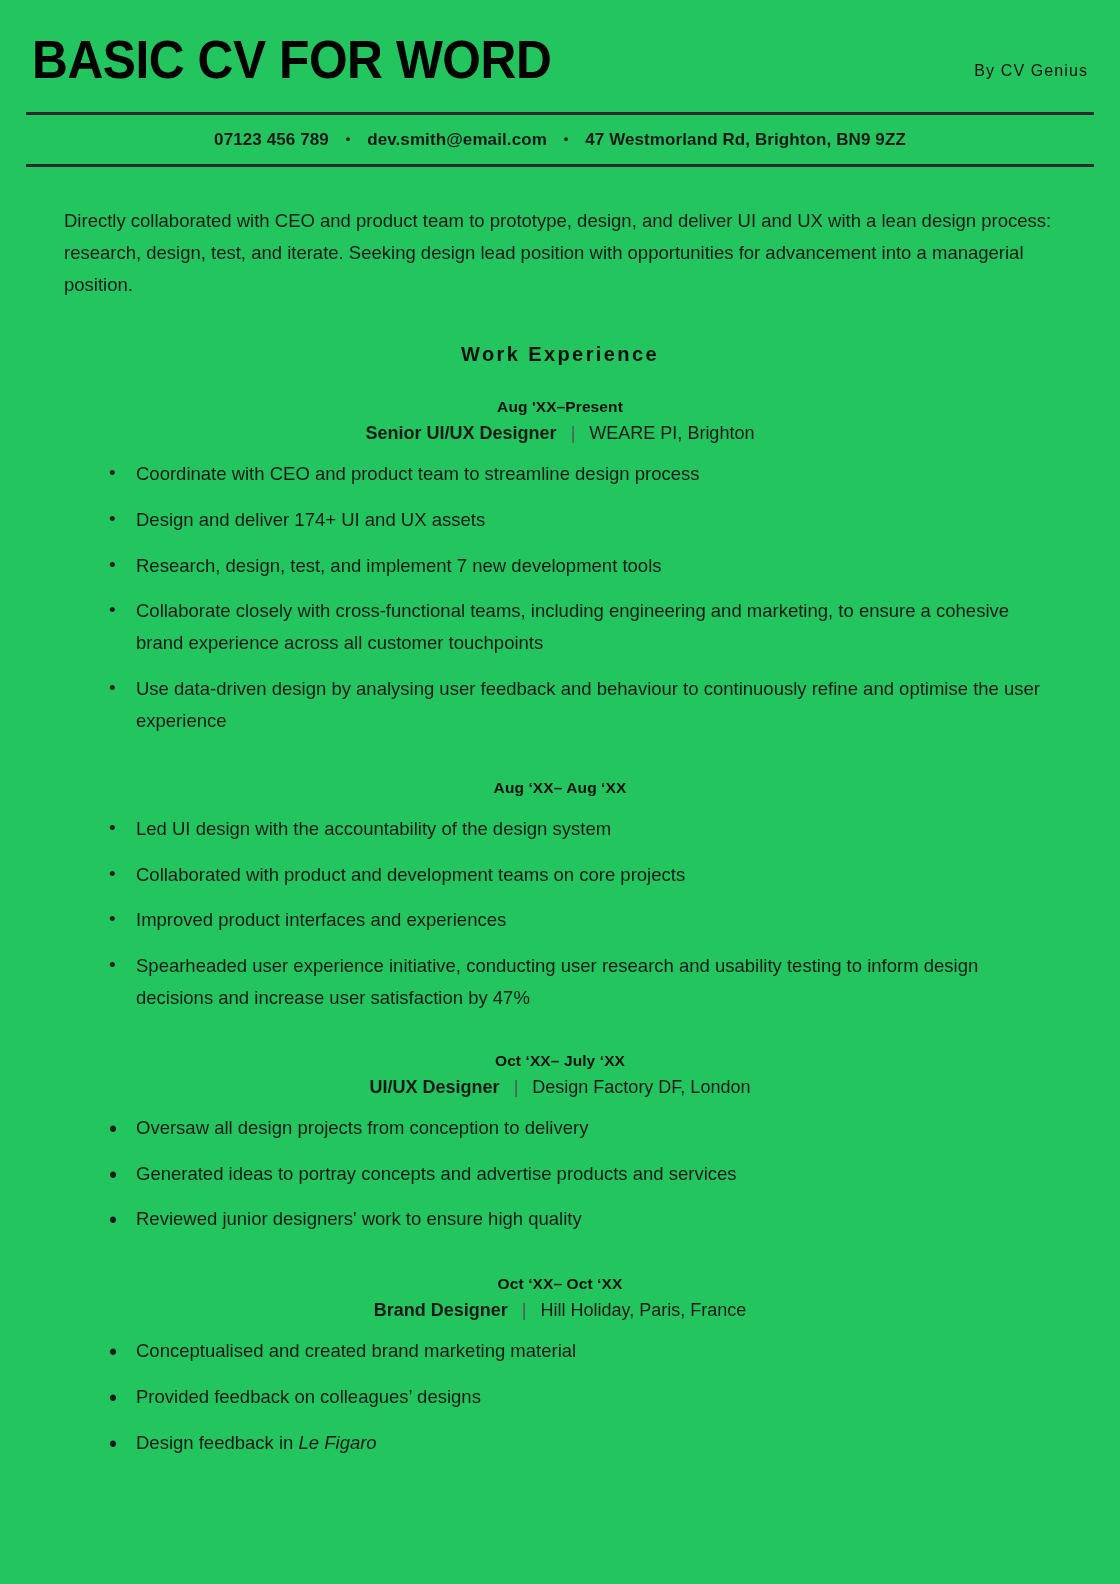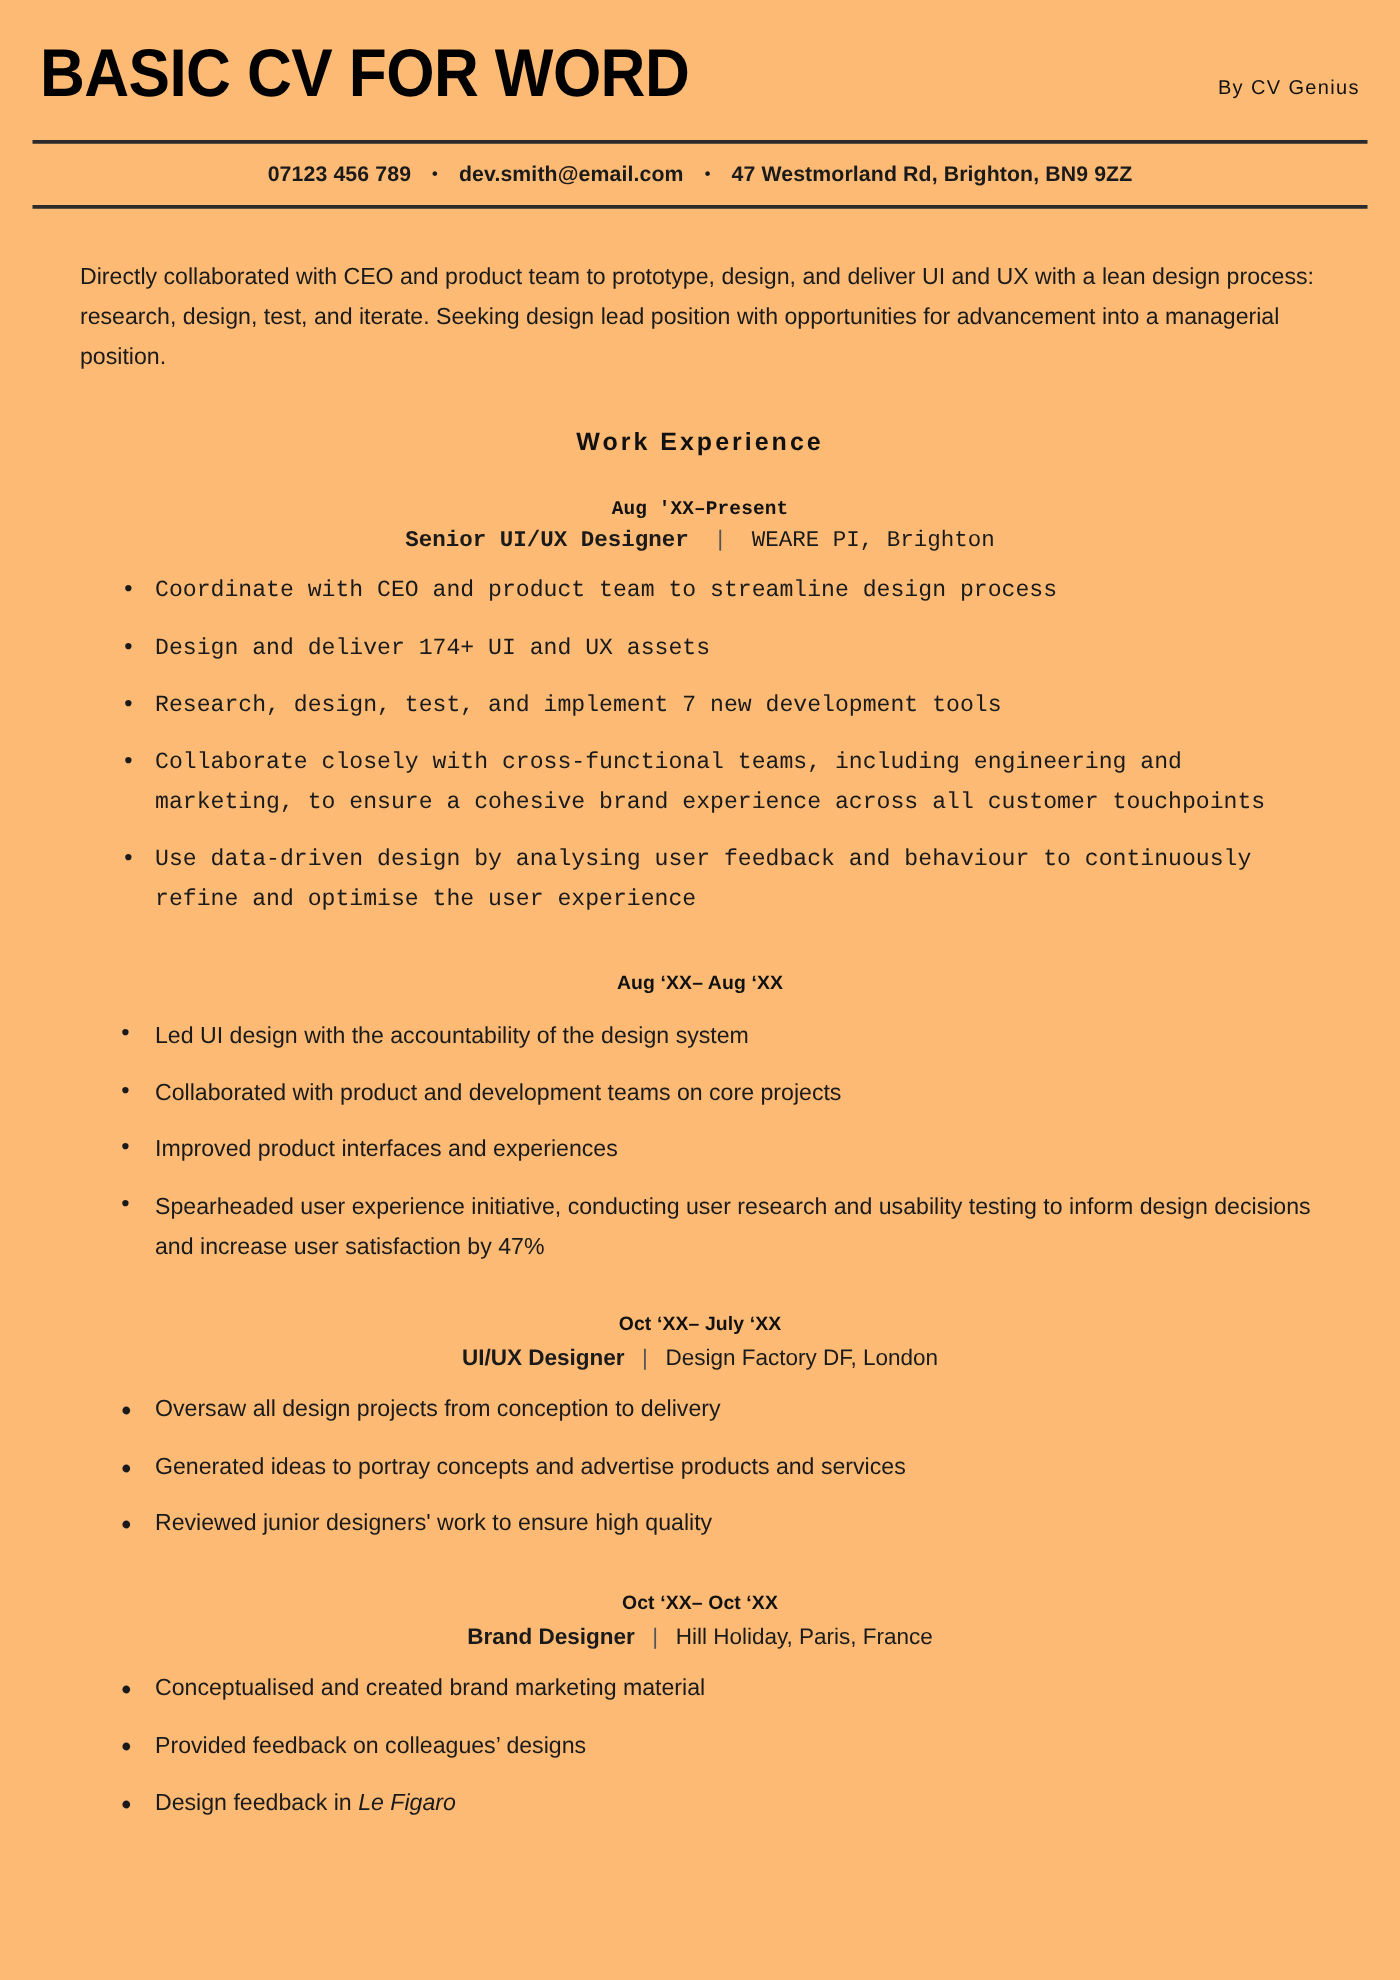--- a/index.html
+++ b/index.html
@@ -12,21 +12,21 @@
     height: 1584px;
     font-family: "Liberation Sans", sans-serif;
     color: #1a1a1a;
     -webkit-font-smoothing: antialiased;
   }
 
   .page {
     position: relative;
     width: 1120px;
     height: 1584px;
-    background: #fdba74;
+    background: #22c55e;
     box-sizing: border-box;
     padding: 0 26px 0 26px;
     overflow: hidden;
   }
 
   
   .header-row {
     display: flex;
     align-items: flex-end;
     justify-content: space-between;
@@ -125,21 +125,21 @@
   }
   .job-pipe {
     display: inline-block;
     padding: 0 9px;
     color: #555;
   }
   .job-company { font-weight: normal; }
 
   ul.bullets {
     list-style: none;
-    margin: 4px;
+    margin: 16px;
     padding: 0;
   }
   ul.bullets li {
     position: relative;
     font-size: 18.5px;
     line-height: 1.72;
     color: #1a1a1a;
     padding-left: 56px;
     margin-top: 14px;
   }
@@ -151,21 +151,21 @@
     font-size: 19px;
     color: #1a1a1a;
   }
   ul.bullets.lg li::before {
     font-size: 23px;
     top: -2px;
   }
 
   .italic { font-style: italic; }
 
-  .job-block-1 { margin-top: 32px; font-family: Liberation Mono, monospace; }
+  .job-block-1 { margin-top: 32px; }
   .job-block-1 ul { margin-top: 10px; }
   .job-block-2 { margin-top: 42px; }
   .job-block-2 ul { margin-top: 16px; }
   .job-block-3 { margin-top: 38px; }
   .job-block-3 ul { margin-top: 14px; }
   .job-block-4 { margin-top: 40px; }
   .job-block-4 ul { margin-top: 6px; }
 </style>
 </head>
 <body>

